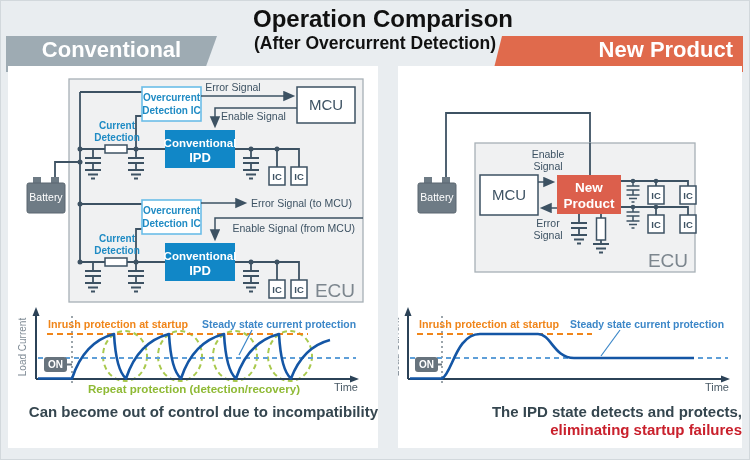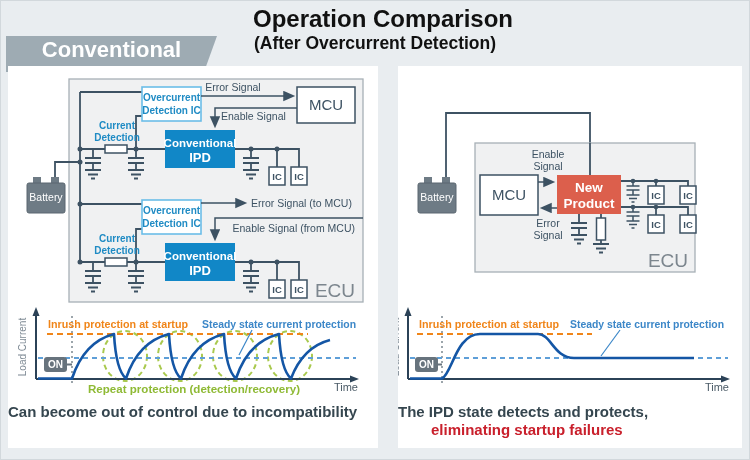--- a/index.html
+++ b/index.html
@@ -13,21 +13,21 @@
           font-size:22px;font-weight:bold;color:#fff;}
   .banner-left{left:6px;width:211px;background:#9EABB3;text-align:center;
                clip-path:polygon(0 0,100% 0,calc(100% - 13px) 100%,0 100%);}
   .banner-right{left:493px;width:250px;background:#E06A4C;text-align:right;
                 padding-right:10px;box-sizing:border-box;
                 clip-path:polygon(9px 0,100% 0,100% 100%,0 100%);}
   .panel{position:absolute;top:66px;height:382px;background:#fff;}
   .panel-left{left:8px;width:370px;}
   .panel-right{left:398px;width:344px;}
   .panel svg{position:absolute;left:0;top:0;}
-  .caption{position:absolute;left:0;right:0;top:337px;text-align:left;
+  .caption{position:absolute;left:0;right:0;top:337px;text-align:right;
            font-size:15px;font-weight:bold;color:#35464F;line-height:17.5px;}
   .caption .red{color:#C9202C;padding-left:33px;}
   svg text{font-family:"Liberation Sans",sans-serif;}
   .wire{stroke:#3D5263;stroke-width:1.8;fill:none;}
   .wire-thin{stroke:#3D5263;stroke-width:1.5;fill:none;}
   .dot{fill:#3D5263;}
   .sigtext{font-size:10.5px;fill:#3D5263;}
   .bluetext{font-size:10px;font-weight:bold;fill:#1F8BC4;}
   .ecu-box{fill:#F0F1F2;stroke:#A7B0B6;stroke-width:1.3;}
   .ecu-text{font-size:19px;fill:#7C868E;}
@@ -51,20 +51,21 @@
 </style>
 </head>
 <body>
 
 <div class="stage">
 
   <div class="title-line1">Operation Comparison</div>
   <div class="title-line2">(After Overcurrent Detection)</div>
 
   <div class="banner banner-left">Conventional Product</div>
+  <div class="banner banner-right">New Product</div>
 
   <div class="panel panel-left">
     <svg width="370" height="382" viewBox="0 0 370 382">
       <defs>
         <marker id="arr" orient="auto" markerWidth="9" markerHeight="8" refX="6.5" refY="3.5">
           <path d="M0,0 L8,3.5 L0,7 z" fill="#3D5263"></path>
         </marker>
         <g id="cap-lg">
             <path class="wire" d="M0,0 V9 M-8,9 H8 M-8,14 H8 M0,14 V21 M-8,21 H8 M-5,25.5 H5 M-2,29.5 H2"></path>
           </g>

